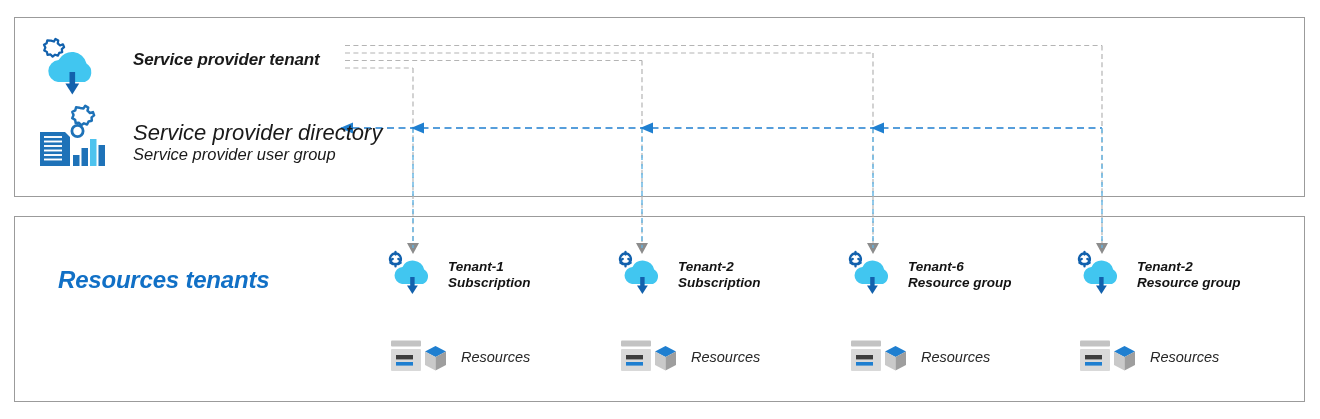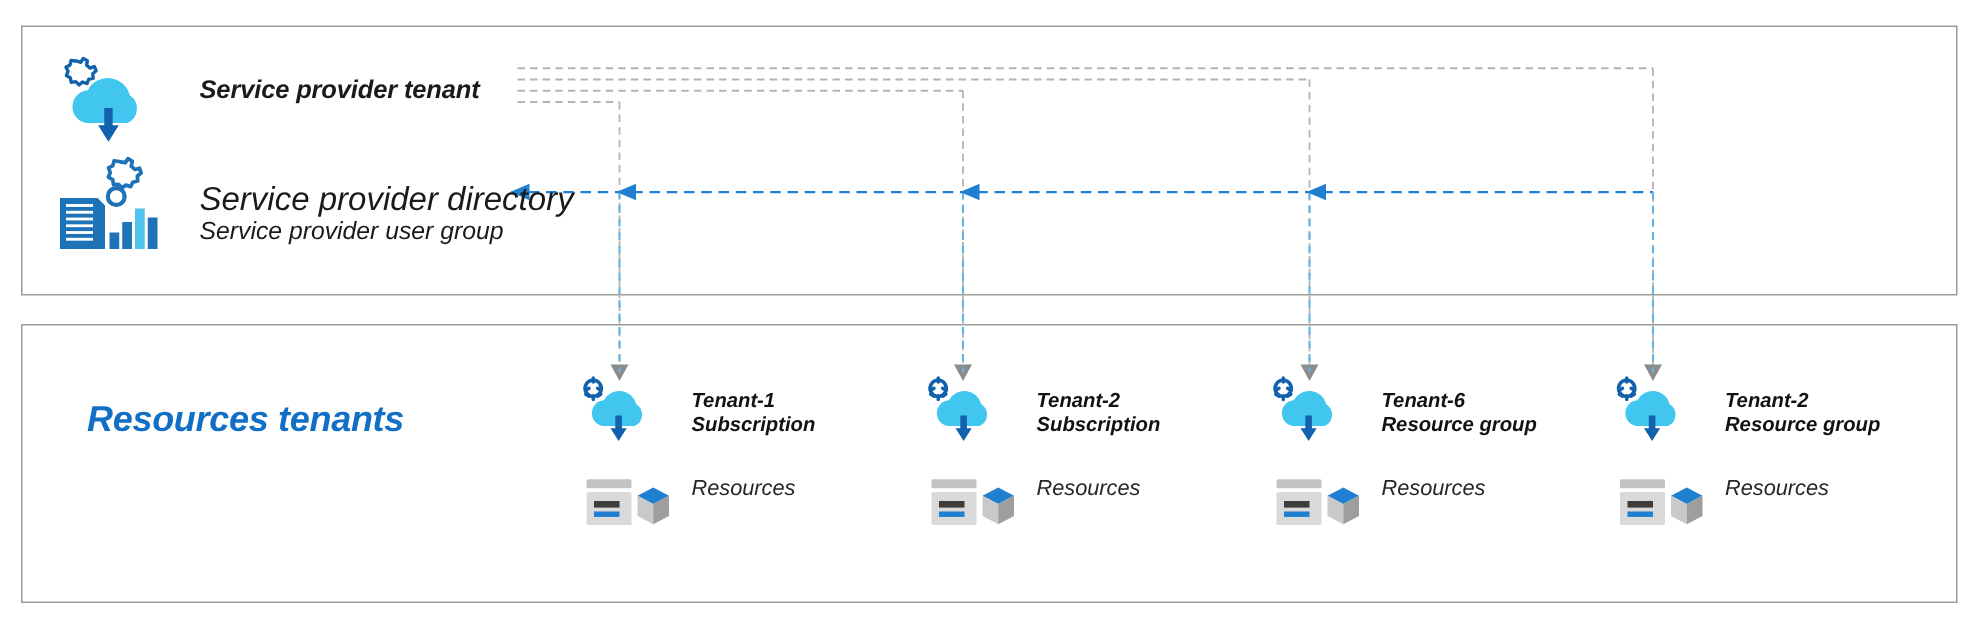--- a/index.html
+++ b/index.html
@@ -90,32 +90,33 @@
 
   
   .tenant-col { position: absolute; top: 250px; }
   .tenant-head {
     position: absolute;
     left: 0; top: 0;
     display: flex;
     align-items: center;
   }
   .tenant-label {
-    margin-left: 20px;
+    margin-left: 7px;
     font-size: 13.5px;
     font-weight: bold;
     color: #121212;
     line-height: 16px;
     white-space: nowrap;
   }
   .tenant-res {
     position: absolute;
     left: 4px;
-    top: 68px;
+    top: 89px;
     display: flex;
+    align-items: center;
   }
   .res-label {
     margin-left: 12px;
     font-size: 14.5px;
     color: #262626;
     white-space: nowrap;
   }
 </style>
 </head>
 <body>

